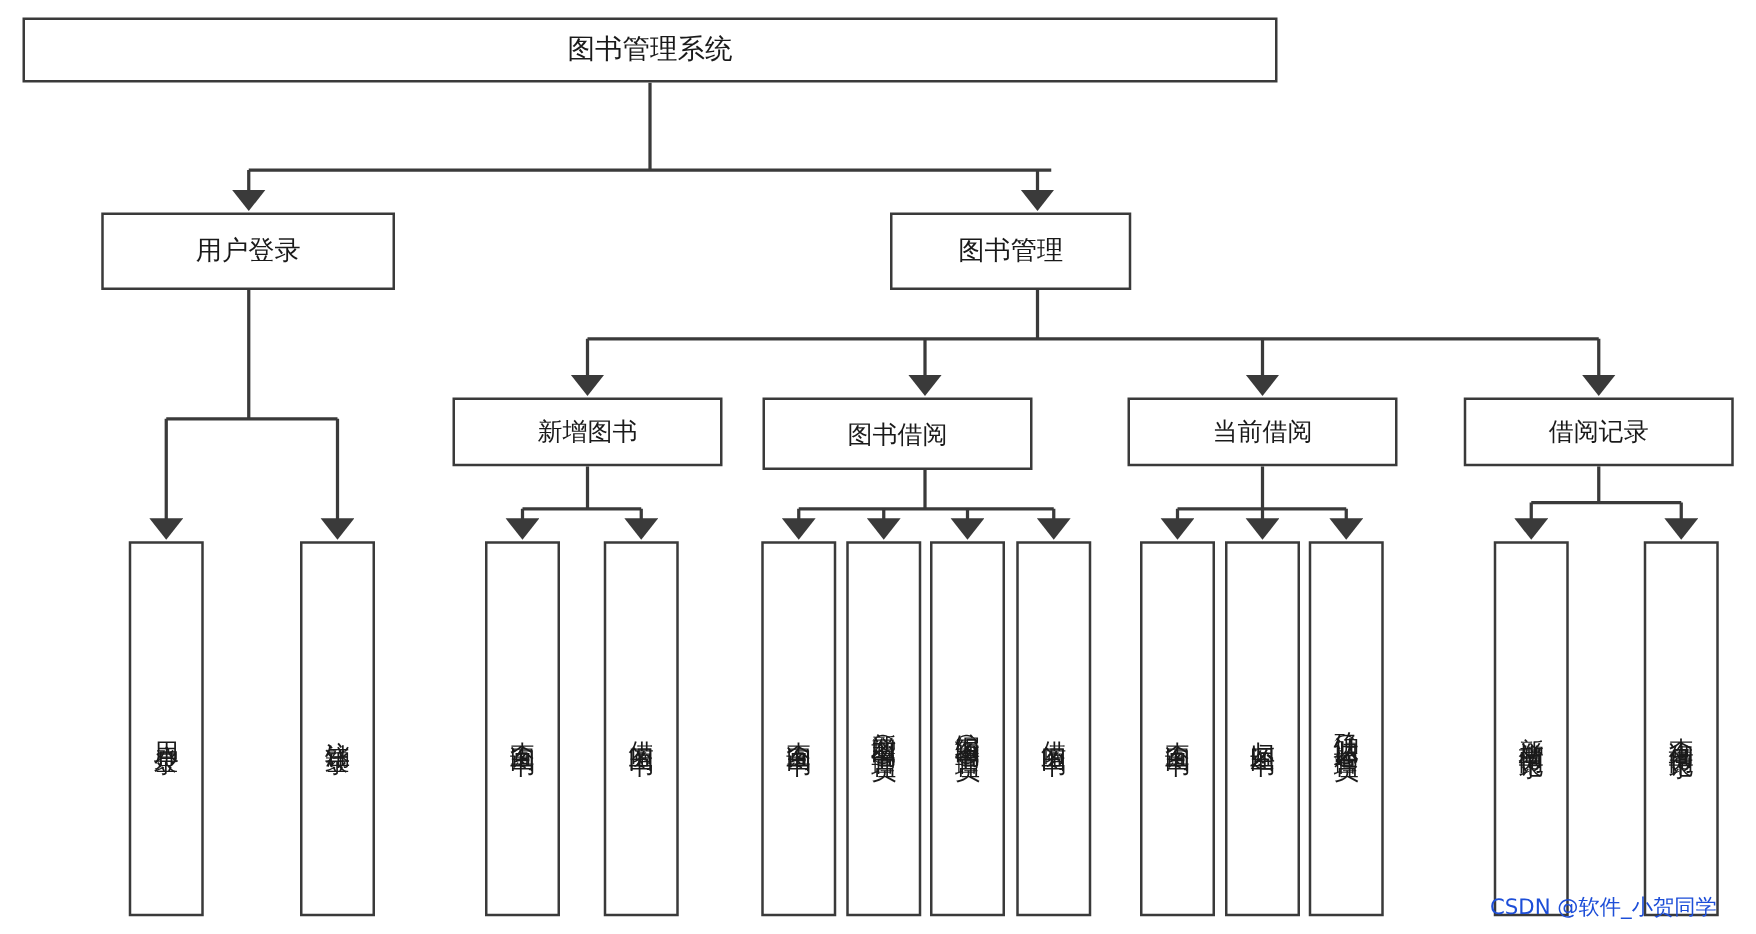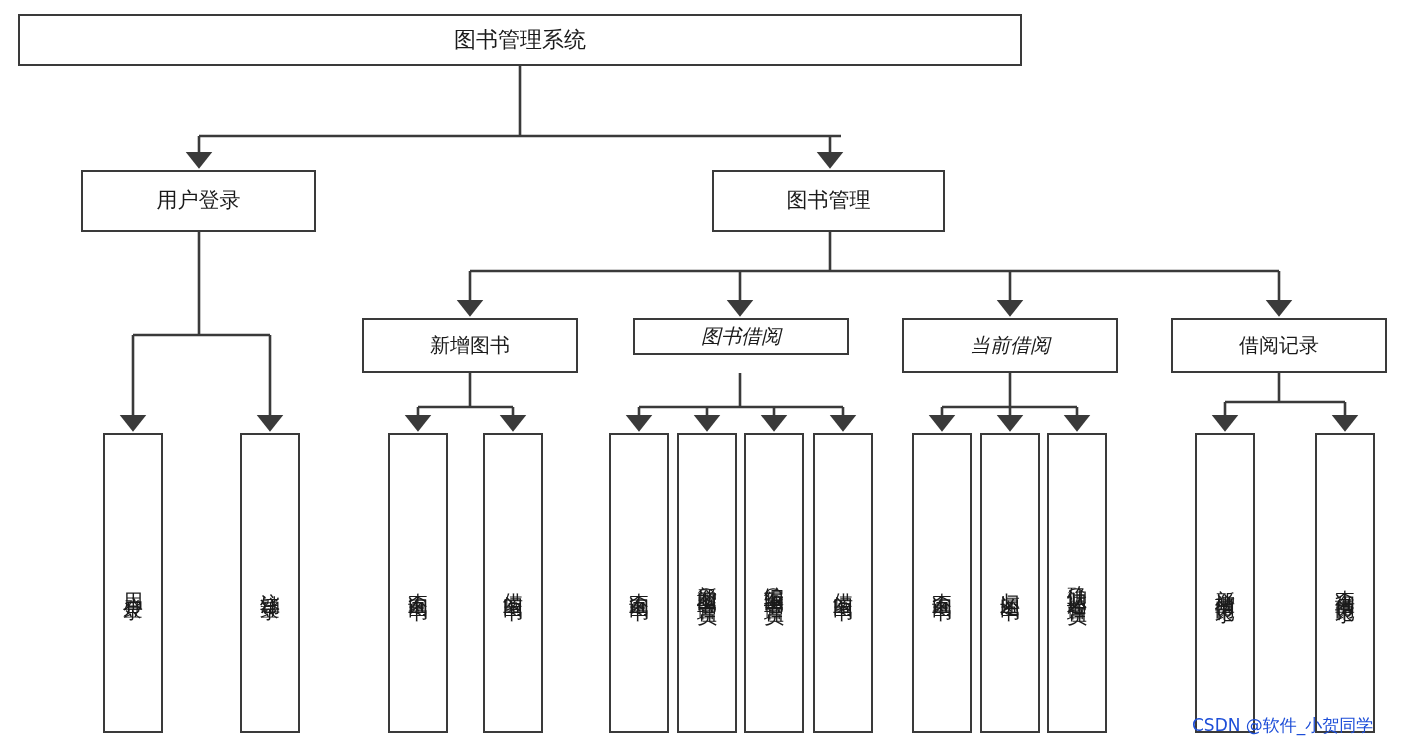--- a/index.html
+++ b/index.html
@@ -116,31 +116,31 @@
     </g>
   </svg>
 
   <div class="node root" style="left:18px;top:14px;width:1004px;height:52px;">
     <span>图书管理系统</span>
   </div>
 
   <div class="node lvl1" style="left:81px;top:170px;width:235px;height:62px;">
     <span>用户登录</span>
   </div>
-  <div class="node lvl1" style="left:712px;top:170px;width:233px;height:62px;">
+  <div class="node lvl1" style="left:712px;top:170px;width:193px;height:62px;">
     <span>图书管理</span>
   </div>
 
   <div class="node lvl2" style="left:362px;top:318px;width:216px;height:55px;">
     <span>新增图书</span>
   </div>
-  <div class="node lvl2" style="left:633px;top:318px;width:216px;height:37px;font-style:italic;">
+  <div class="node lvl2" style="left:610px;top:318px;width:216px;height:58px;">
     <span>图书借阅</span>
   </div>
-  <div class="node lvl2" style="left:902px;top:318px;width:216px;height:55px;font-style:italic;">
+  <div class="node lvl2" style="left:902px;top:318px;width:216px;height:55px;">
     <span>当前借阅</span>
   </div>
   <div class="node lvl2" style="left:1171px;top:318px;width:216px;height:55px;">
     <span>借阅记录</span>
   </div>
 
   <div class="node leaf" style="left:103px;top:433px;width:60px;height:300px;">
     <span class="vtext">用户登录</span>
   </div>
   <div class="node leaf" style="left:240px;top:433px;width:60px;height:300px;">

